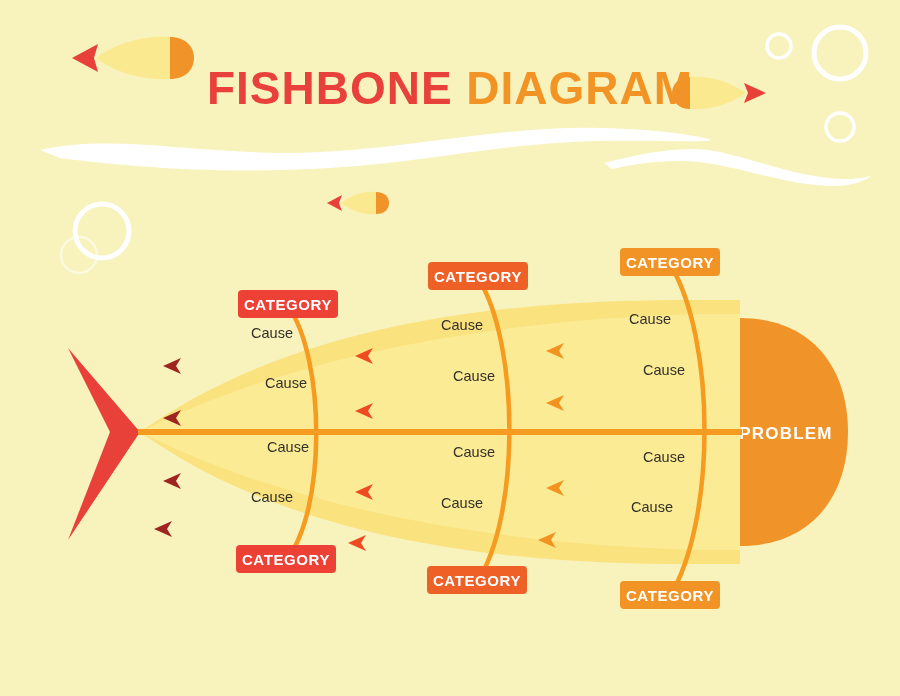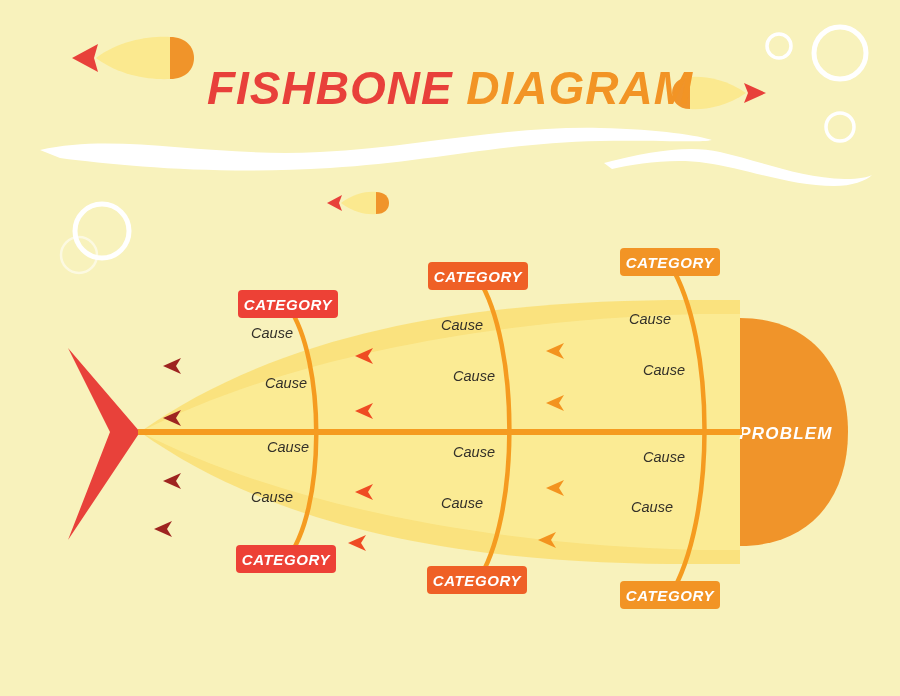--- a/index.html
+++ b/index.html
@@ -2,21 +2,21 @@
 <html><head>
 <meta charset="utf-8">
 <style>
   html,body{margin:0;padding:0;}
   body{
     width:900px;height:696px;overflow:hidden;
     background:#f8f2bc;
     font-family:"Liberation Sans", sans-serif;
     position:relative;
   }
-  #stage{position:absolute;inset:0;width:880px;height:696px;font-style:italic;}
+  #stage{position:absolute;inset:0;width:880px;height:696px;}
   svg{display:block;}
   .title-text{
     font-family:"Liberation Sans Narrow","Liberation Sans",sans-serif;
     font-weight:bold;
     letter-spacing:1px;
   }
   .cat-text{
     font-family:"Liberation Sans Narrow","Liberation Sans",sans-serif;
     font-weight:bold;
     fill:#ffffff;

